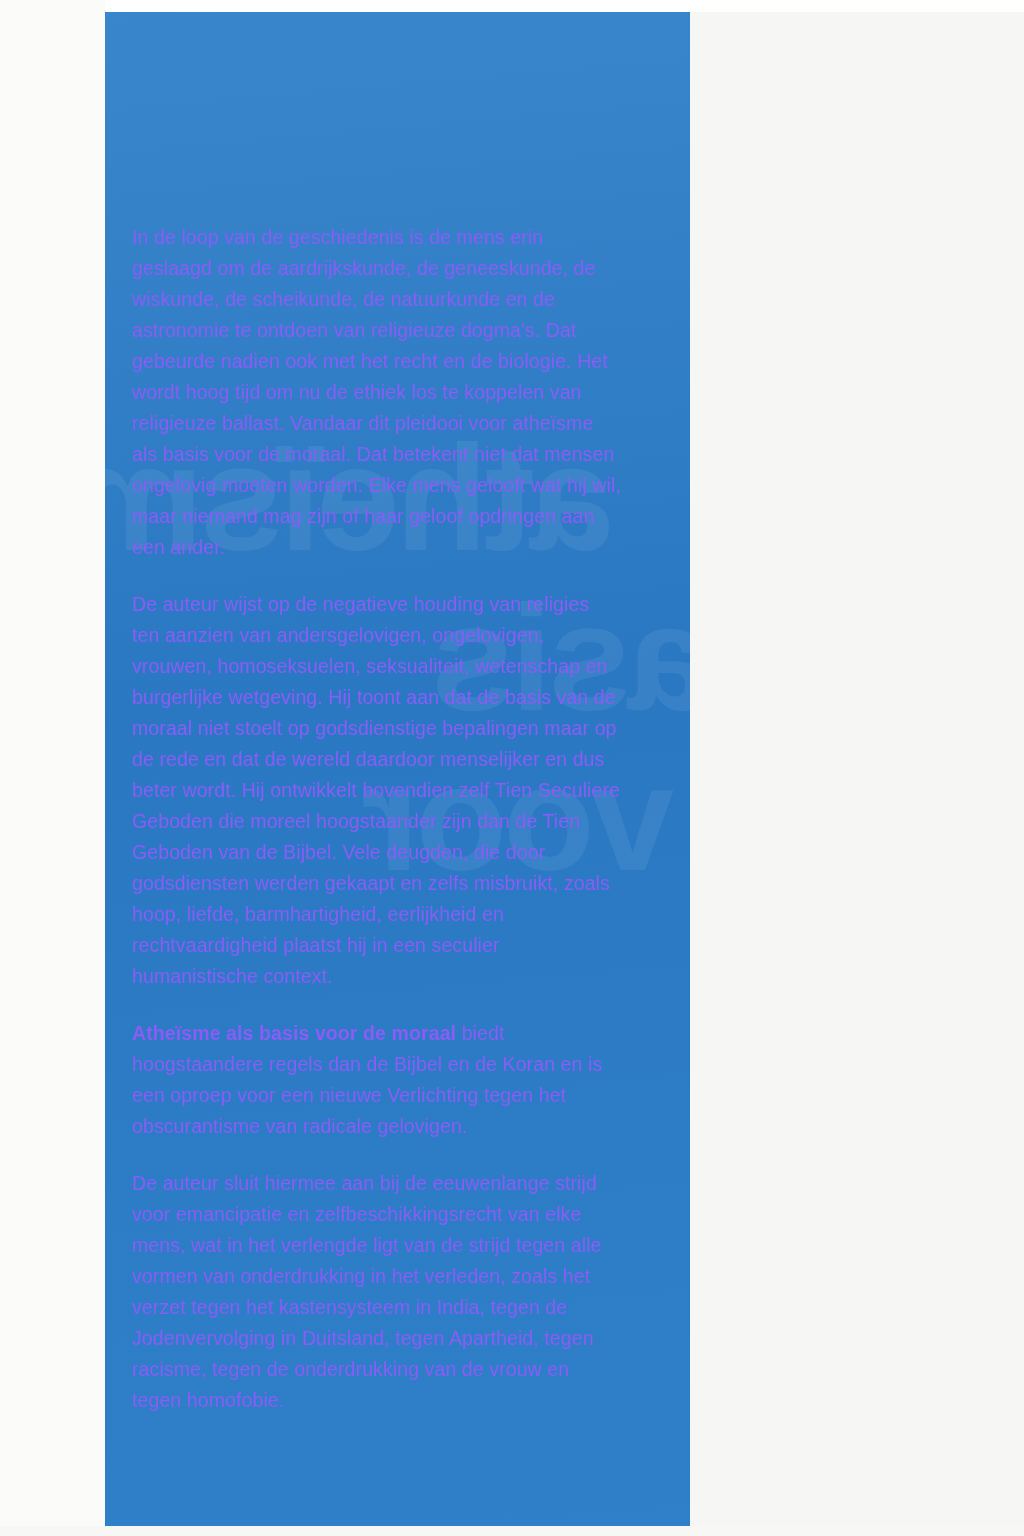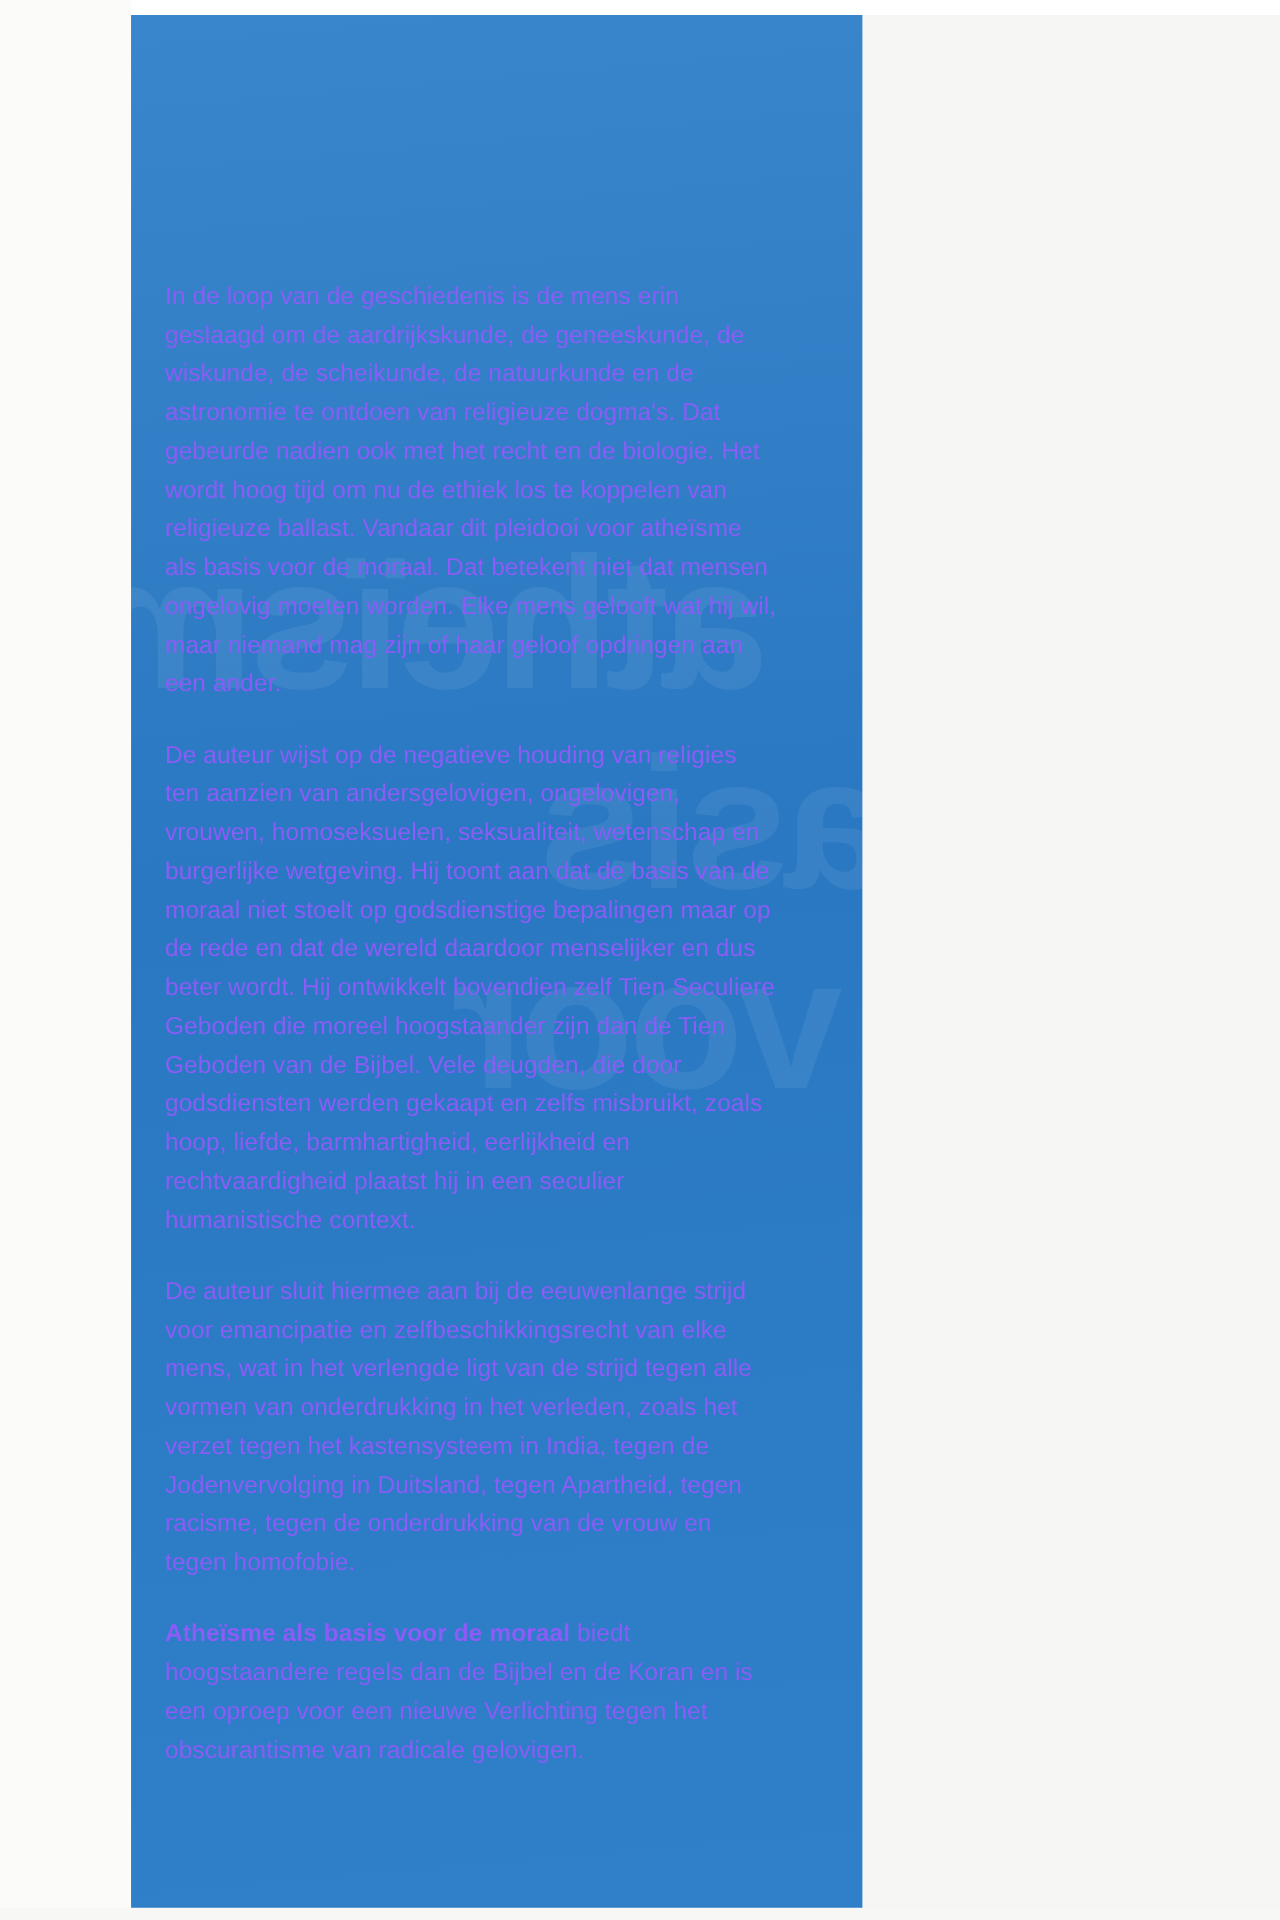--- a/index.html
+++ b/index.html
@@ -108,22 +108,22 @@
 
   <div id="blue-panel">
     <div class="ghost" id="ghost-1">atheïsme</div>
     <div class="ghost" id="ghost-2">als basis</div>
     <div class="ghost" id="ghost-3">voor</div>
   </div>
 
   <div id="blurb">
     <p>In de loop van de geschiedenis is de mens erin geslaagd om de aardrijkskunde,  de geneeskunde, de wiskunde, de scheikunde, de natuurkunde en de astronomie te ontdoen van religieuze dogma's. Dat gebeurde nadien ook met het recht en de biologie. Het wordt hoog tijd om nu de ethiek los  te koppelen van religieuze ballast. Vandaar dit pleidooi voor atheïsme als basis voor de moraal. Dat betekent niet dat mensen ongelovig moeten worden. Elke mens gelooft wat hij wil, maar niemand mag zijn of haar geloof opdringen aan een ander.</p>
     <p>De auteur wijst op de negatieve houding van religies ten aanzien van andersgelovigen, ongelovigen, vrouwen, homoseksuelen, seksualiteit, wetenschap en burgerlijke wetgeving. Hij toont aan dat de basis van de moraal niet stoelt op godsdienstige bepalingen maar op de rede en dat de wereld daardoor menselijker en dus beter wordt. Hij ontwikkelt bovendien zelf Tien Seculiere Geboden die moreel hoogstaander zijn dan de Tien Geboden van de Bijbel. Vele deugden, die door godsdiensten werden gekaapt en zelfs misbruikt, zoals hoop, liefde, barmhartigheid, eerlijkheid en rechtvaardigheid plaatst hij in een seculier humanistische context.</p>
+    <p><b>Atheïsme als basis voor de moraal</b><span> biedt hoogstaandere regels dan de Bijbel en de Koran en is een oproep voor een nieuwe Verlichting tegen het obscurantisme van radicale gelovigen.</span></p>
     <p>De auteur sluit hiermee aan bij de eeuwenlange strijd voor emancipatie en zelfbeschikkingsrecht van elke mens, wat in het verlengde ligt van de strijd tegen alle vormen van onderdrukking in het verleden, zoals het verzet tegen het kastensysteem in India, tegen de Jodenvervolging in Duitsland, tegen Apartheid, tegen racisme, tegen de onderdrukking van de vrouw en tegen homofobie.</p>
-    <p><b>Atheïsme als basis voor de moraal</b><span> biedt hoogstaandere regels dan de Bijbel en de Koran en is een oproep voor een nieuwe Verlichting tegen het obscurantisme van radicale gelovigen.</span></p>
   </div>
 
   <div id="right-col">
 
     
 
     
 
     
     

